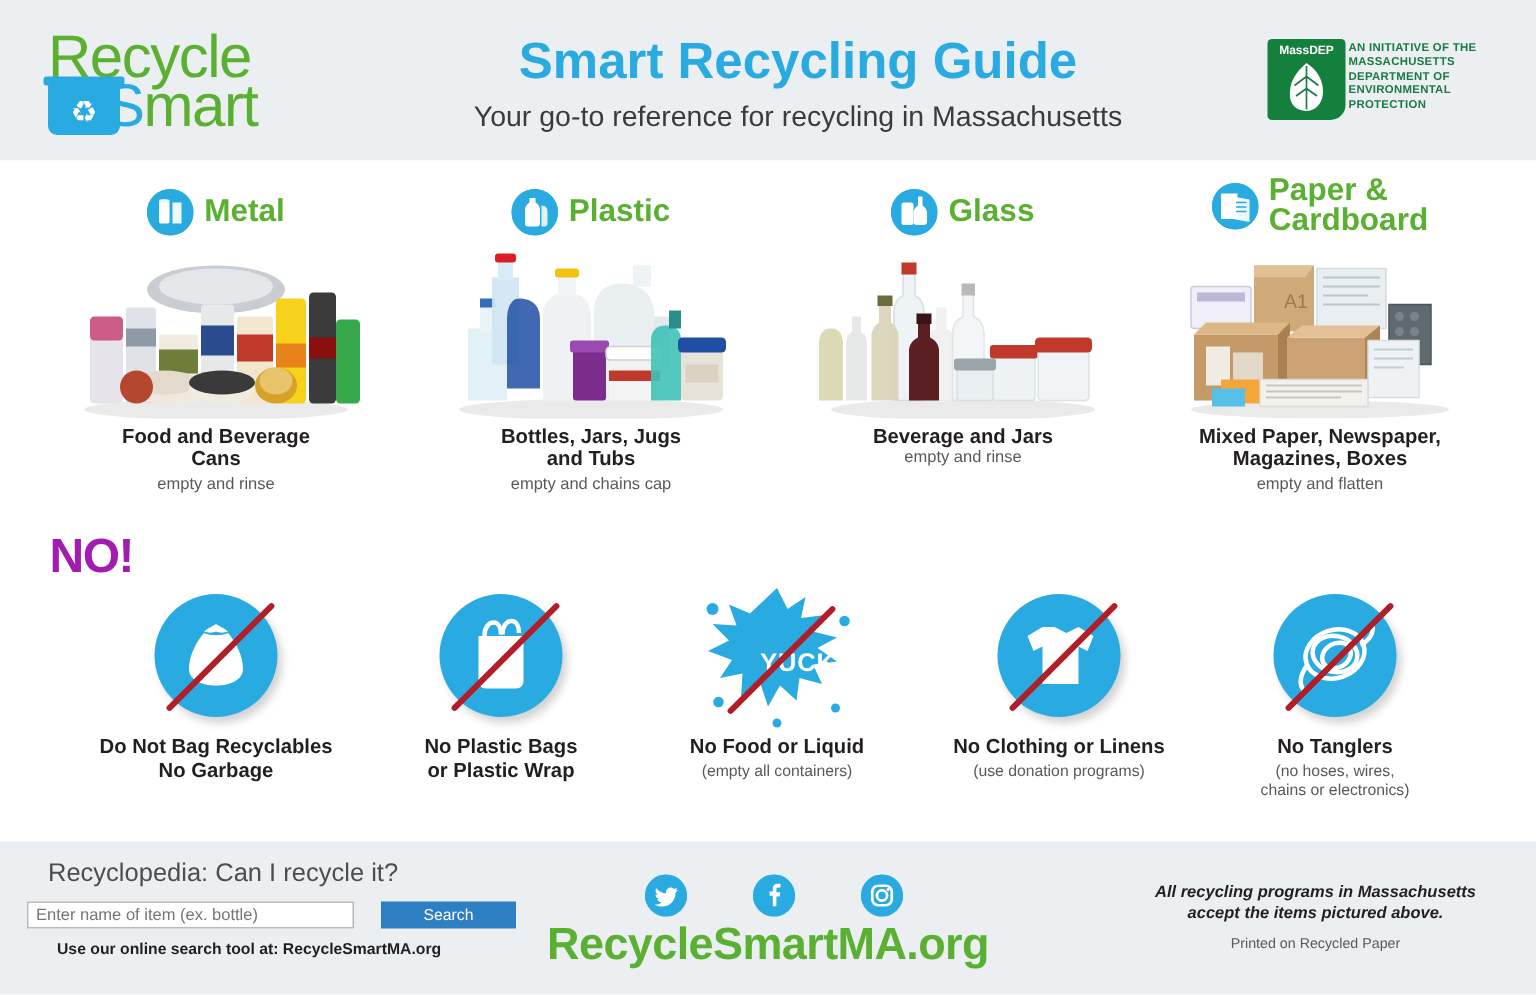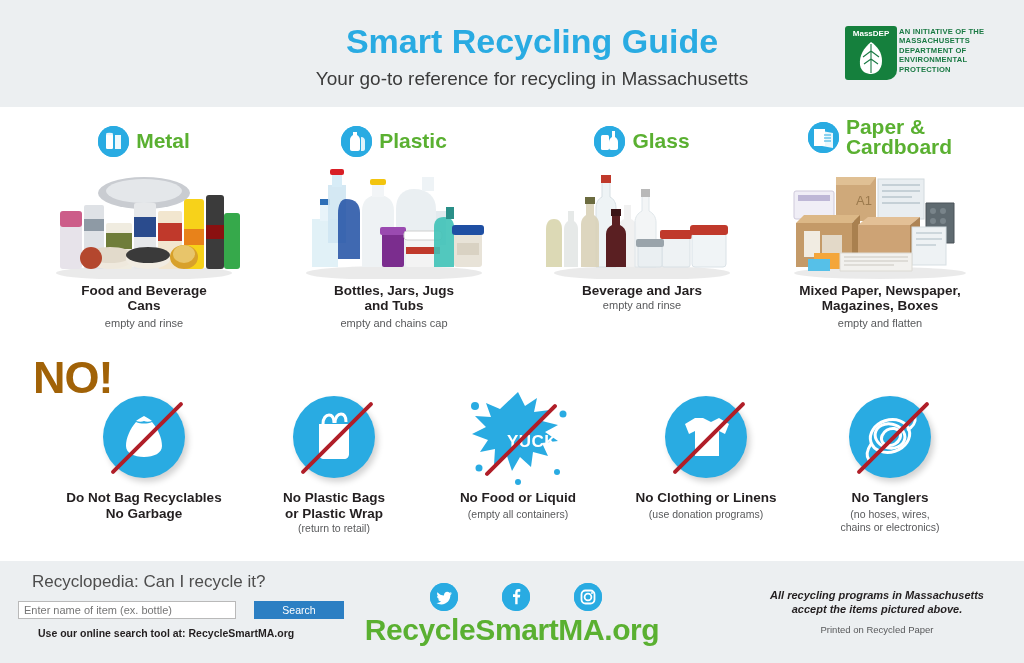--- a/index.html
+++ b/index.html
@@ -85,22 +85,22 @@
     font-size:11px;color:#58595b;font-weight:400;
   }
   .cap.one-line{top:176px;}
   .divider{
     position:absolute;left:30px;top:343px;width:955px;height:1px;background:#bcbcbc;
   }
 
   
   .no-band{position:absolute;left:0;top:344px;width:1024px;height:217px;background:#ffffff;}
   .no-title{
-    position:absolute;left:33px;top:8px;font-size:45px;font-weight:bold;
-    color:#a16207;letter-spacing:-1px;
+    position:absolute;left:33px;top:8px;font-size:32px;font-weight:bold;
+    color:#a21caf;letter-spacing:-1px;
   }
   .noitem{position:absolute;top:48px;width:196px;height:170px;}
   .no-ico-wrap{
     position:absolute;left:50%;top:0;transform:translateX(-50%);
     width:90px;height:90px;
   }
   .no-circle{
     position:absolute;left:4px;top:4px;width:82px;height:82px;border-radius:50%;
     background:#29abe2;box-shadow:3px 4px 6px rgba(0,0,0,.18);
   }
@@ -157,20 +157,27 @@
     font-size:9.5px;color:#58595b;
   }
 </style>
 </head>
 <body>
 
 <div class="page">
 
   <div class="header">
 
+    <div class="logo">
+      <div class="l-recycle">Recycle</div>
+      <div class="bin">
+        <div class="arrows">♻</div>
+      </div>
+      <div class="l-smart"><span class="blue">S</span><span>mart</span></div>
+    </div>
 
     <div class="head-title">Smart Recycling Guide</div>
     <div class="head-sub">Your go-to reference for recycling in Massachusetts</div>
 
     <div class="massdep">
       <div class="badge">
         <div class="bname">MassDEP</div>
         <svg class="leaf" viewBox="0 0 34 34">
           <path d="M17 1 C10 7 5 14 6 24 C7 31 13 33 17 33 C22 33 28 29 28 20 C28 11 23 5 17 1 Z" fill="#ffffff"></path>
           <path d="M17 3 L17 32 M17 10 L9 16 M17 10 L25 16 M17 18 L10 23 M17 18 L24 23" stroke="#1a7a44" stroke-width="1.1" fill="none"></path>
@@ -394,21 +401,20 @@
         <div class="no-circle"></div>
         <svg viewBox="0 0 90 90" width="90" height="90" style="position:absolute;left:0;top:0;">
           <path d="M30 32 h30 v30 c0 3-2 5-5 5 h-20 c-3 0-5-2-5-5 z" fill="#ffffff"></path>
           <path d="M34 32 c0-6 3-9 6-9 c3 0 5 3 5 8" stroke="#ffffff" stroke-width="3" fill="none"></path>
           <path d="M46 31 c0-6 3-9 6-9 c3 0 5 3 5 8" stroke="#ffffff" stroke-width="3" fill="none"></path>
         </svg>
         <div class="slash"></div>
       </div>
       <div class="no-lbl" style="white-space:pre-line;">No Plastic Bags
 or Plastic Wrap</div>
-      <div class="no-sub" style="top:130px;">(return to retail)</div>
     </div>
 
     <div class="noitem" style="left:420px;">
       <div class="no-ico-wrap">
         <svg class="splat" viewBox="0 0 118 100">
           <path d="M59 4 l7 14 l12-8 l-3 14 l16-2 l-8 11 l16 4 l-13 7 l13 9 l-16 2 l6 13 l-15-4 l-2 15 l-11-10 l-8 14 l-5-15 l-13 9 l1-16 l-15 3 l8-12 l-16-6 l14-7 l-11-11 l16 1 l-5-14 l14 6 z" fill="#29abe2"></path>
           <circle cx="16" cy="18" r="4" fill="#29abe2"></circle>
           <circle cx="104" cy="26" r="3.5" fill="#29abe2"></circle>
           <circle cx="98" cy="84" r="3" fill="#29abe2"></circle>
           <circle cx="20" cy="80" r="3.5" fill="#29abe2"></circle>

